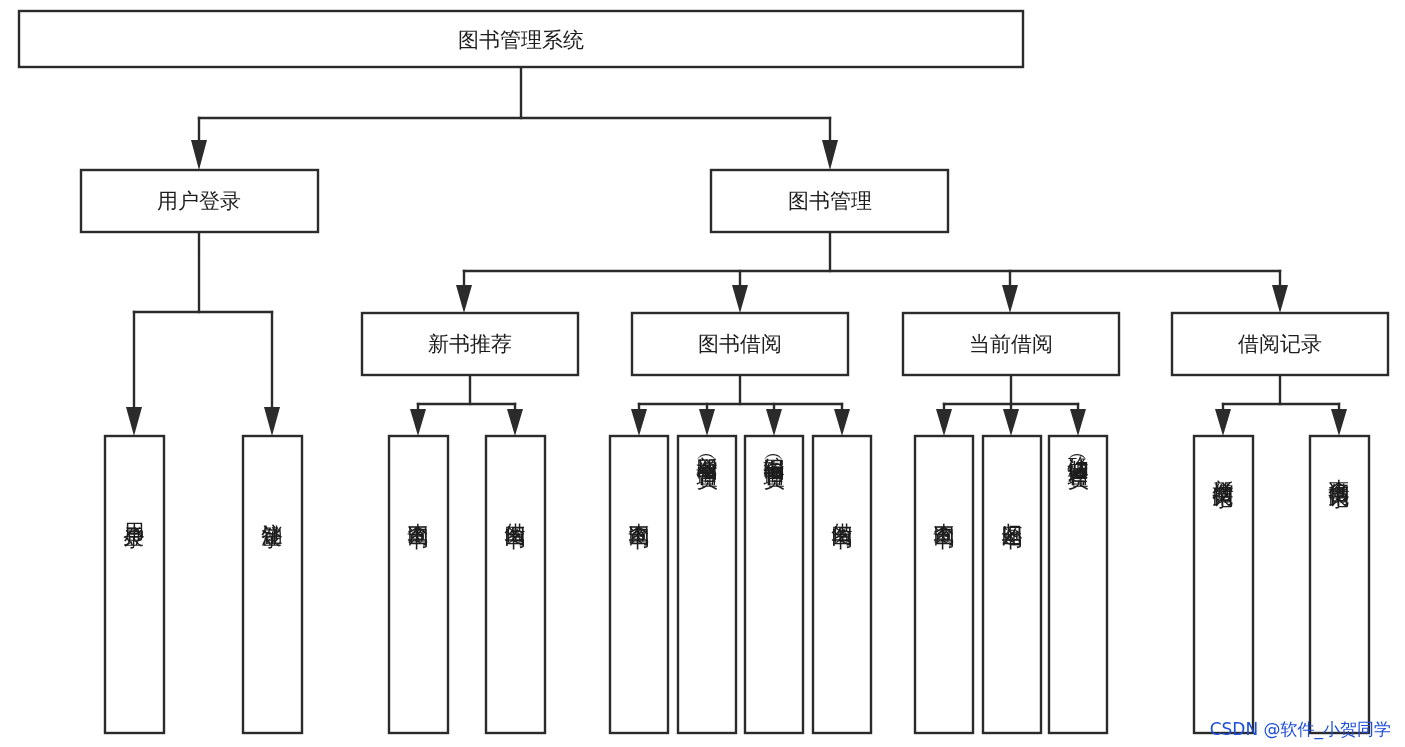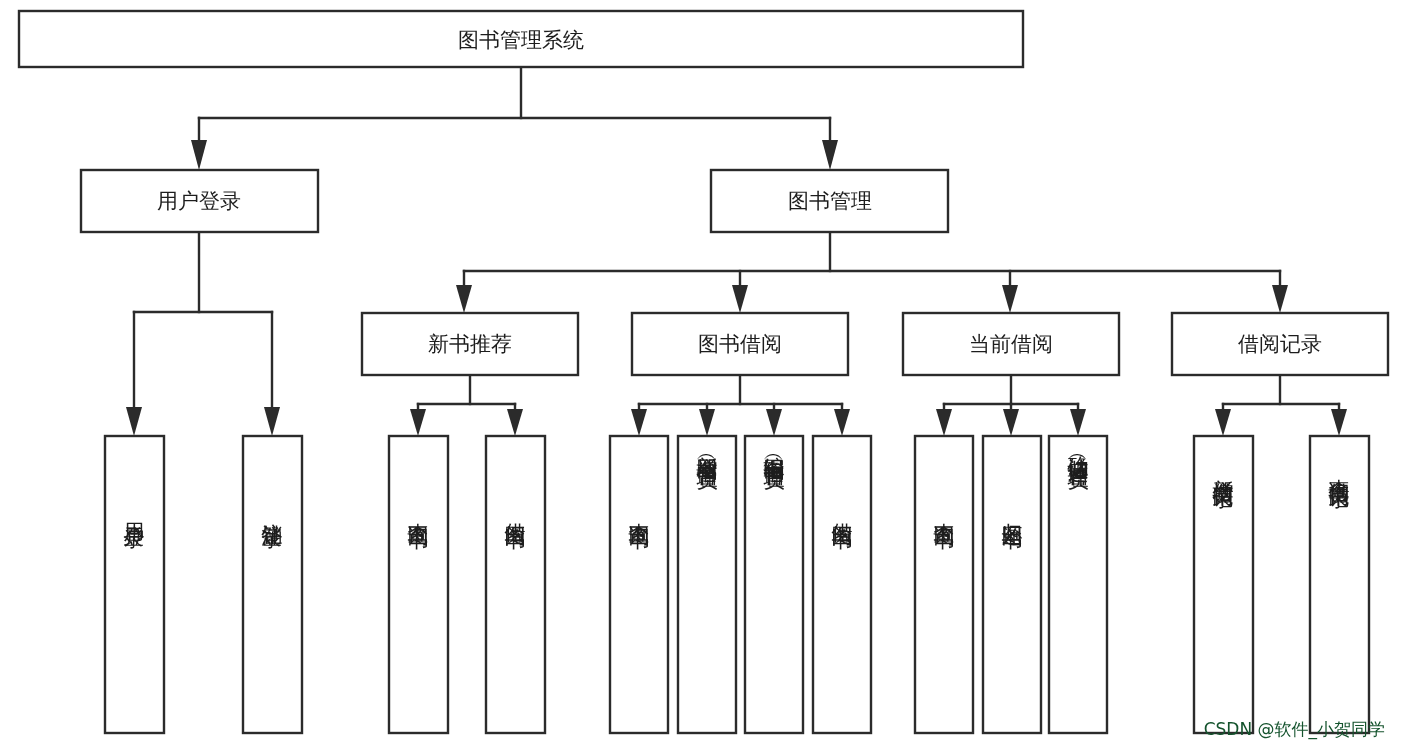--- a/index.html
+++ b/index.html
@@ -50,25 +50,25 @@
     stroke-width: 2.4;
     fill: none;
     stroke-linecap: square;
   }
   .arrow-head {
     fill: #2b2b2b;
     stroke: none;
   }
   .watermark {
     position: absolute;
-    right: 20px;
+    right: 14px;
     bottom: 6px;
     font-family: "DejaVu Sans", "Liberation Sans", sans-serif;
     font-size: 17px;
-    color: #14532d;
+    color: #1d4ed8;
     white-space: nowrap;
     user-select: none;
   }
 </style>
 </head>
 <body>
 
 <div id="stage">
 
   <svg id="diagram" viewBox="0 0 1405 747">

